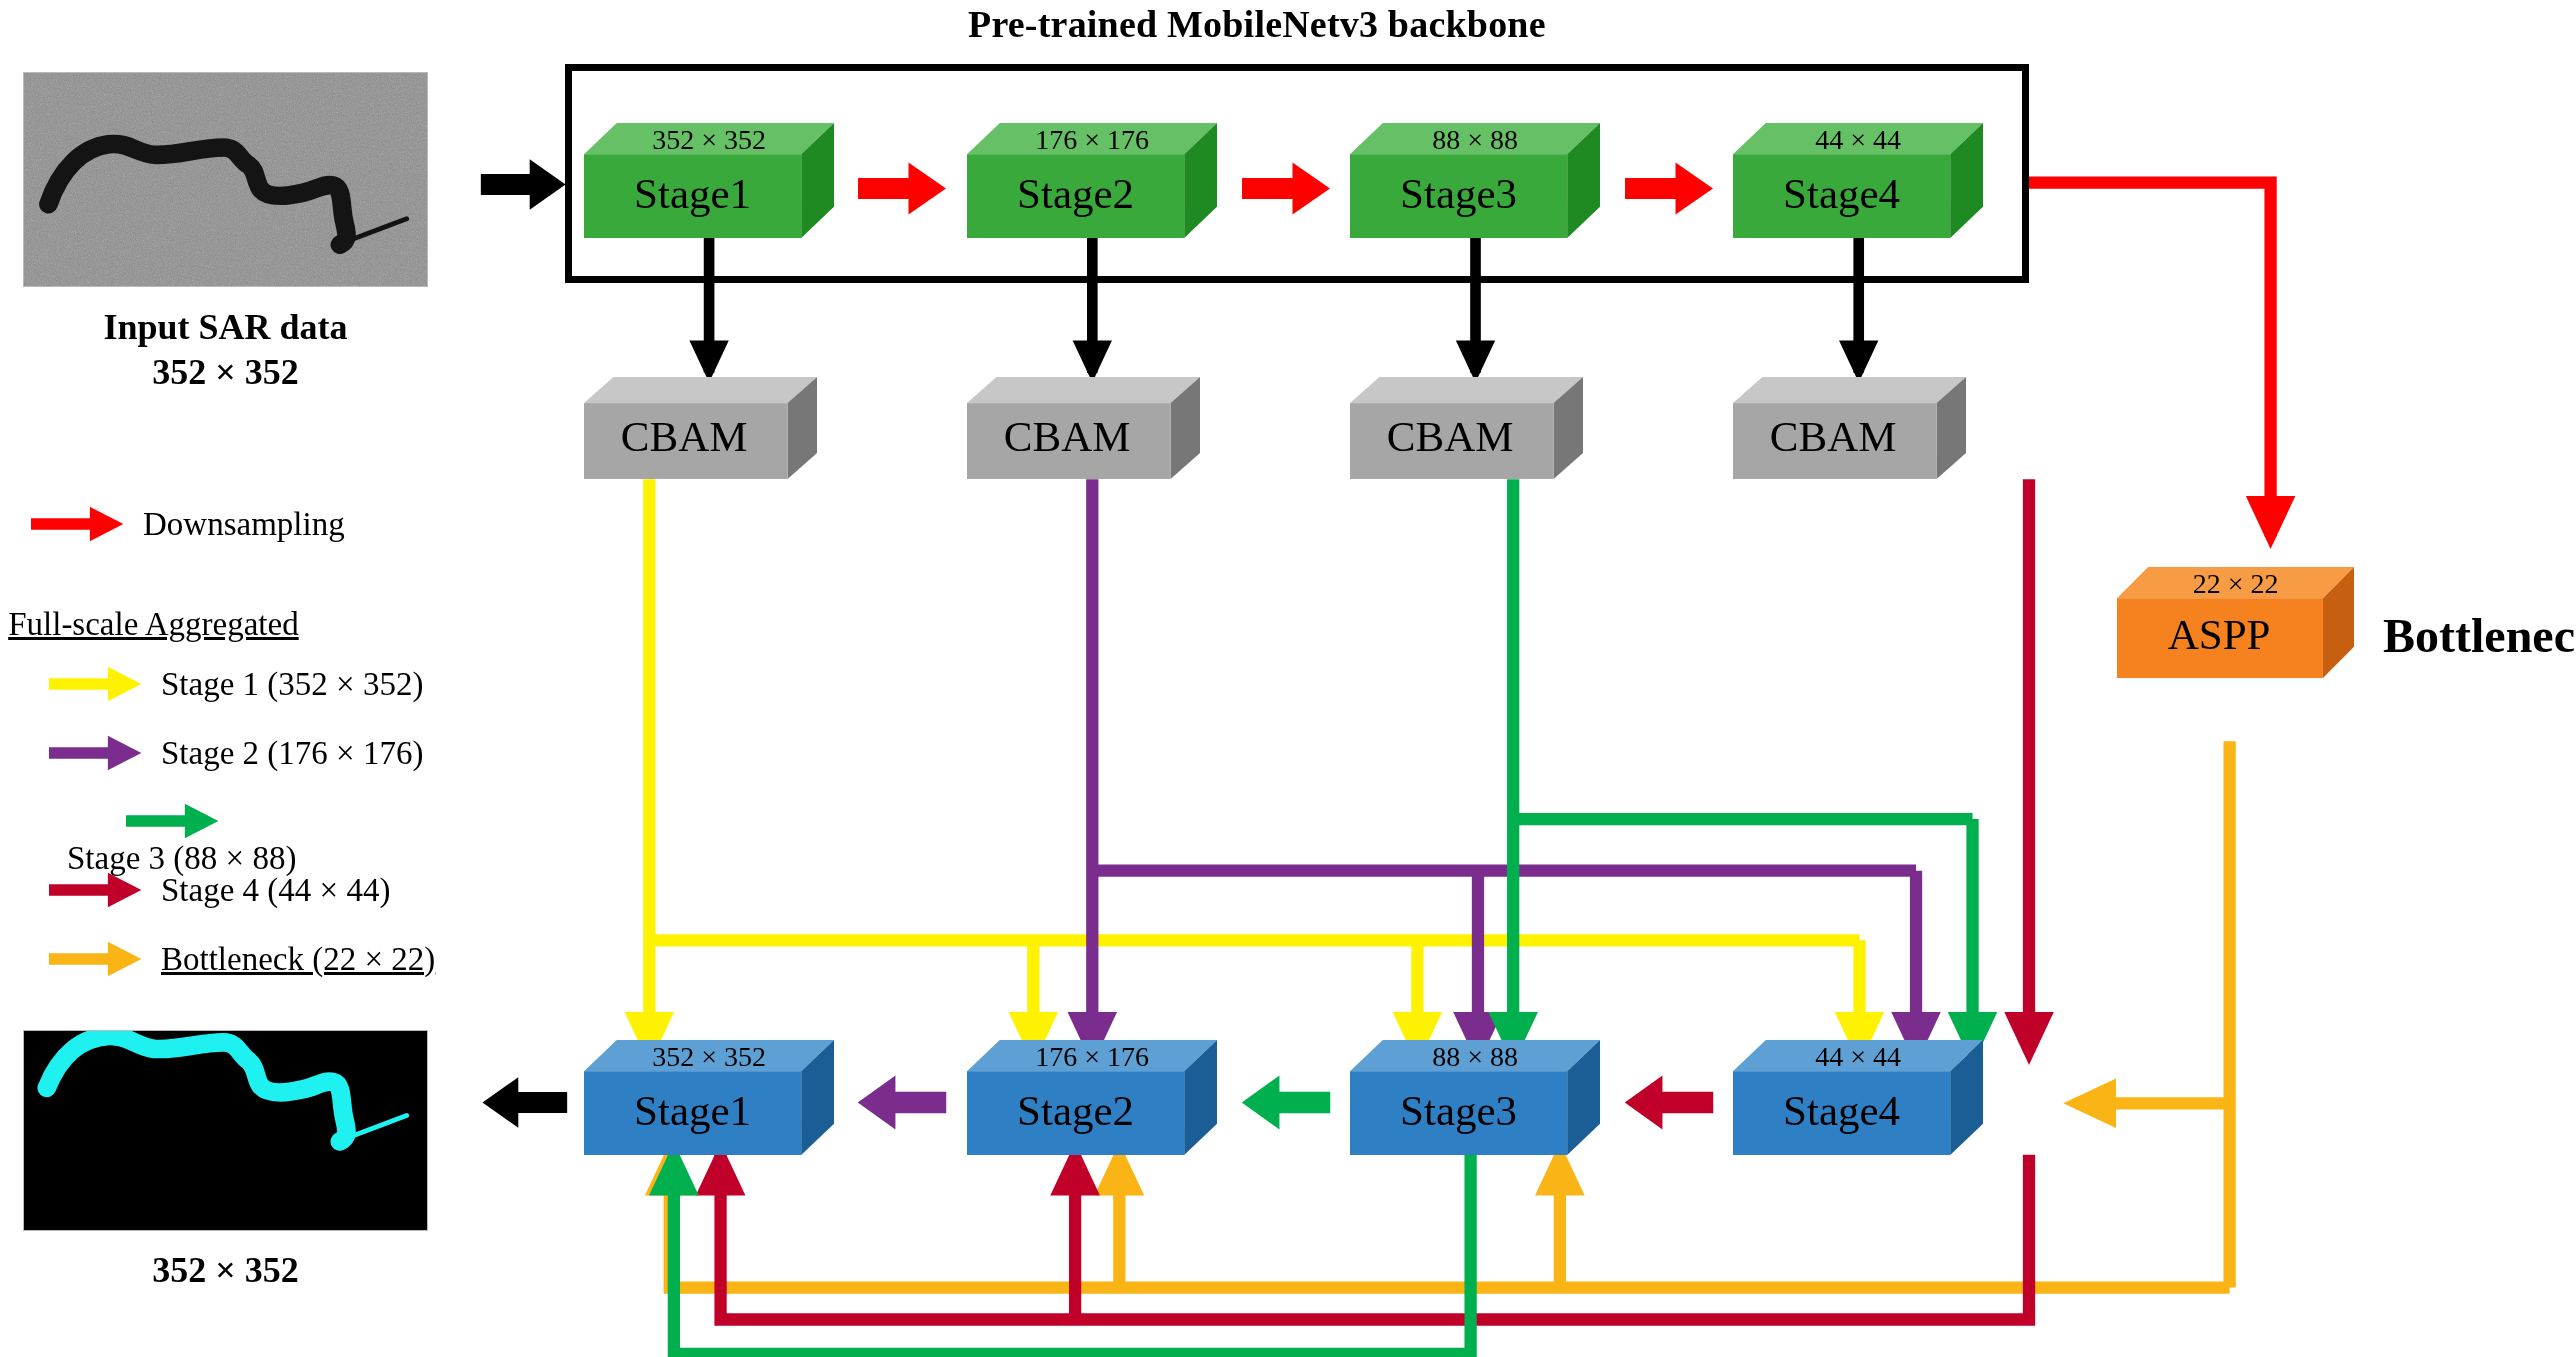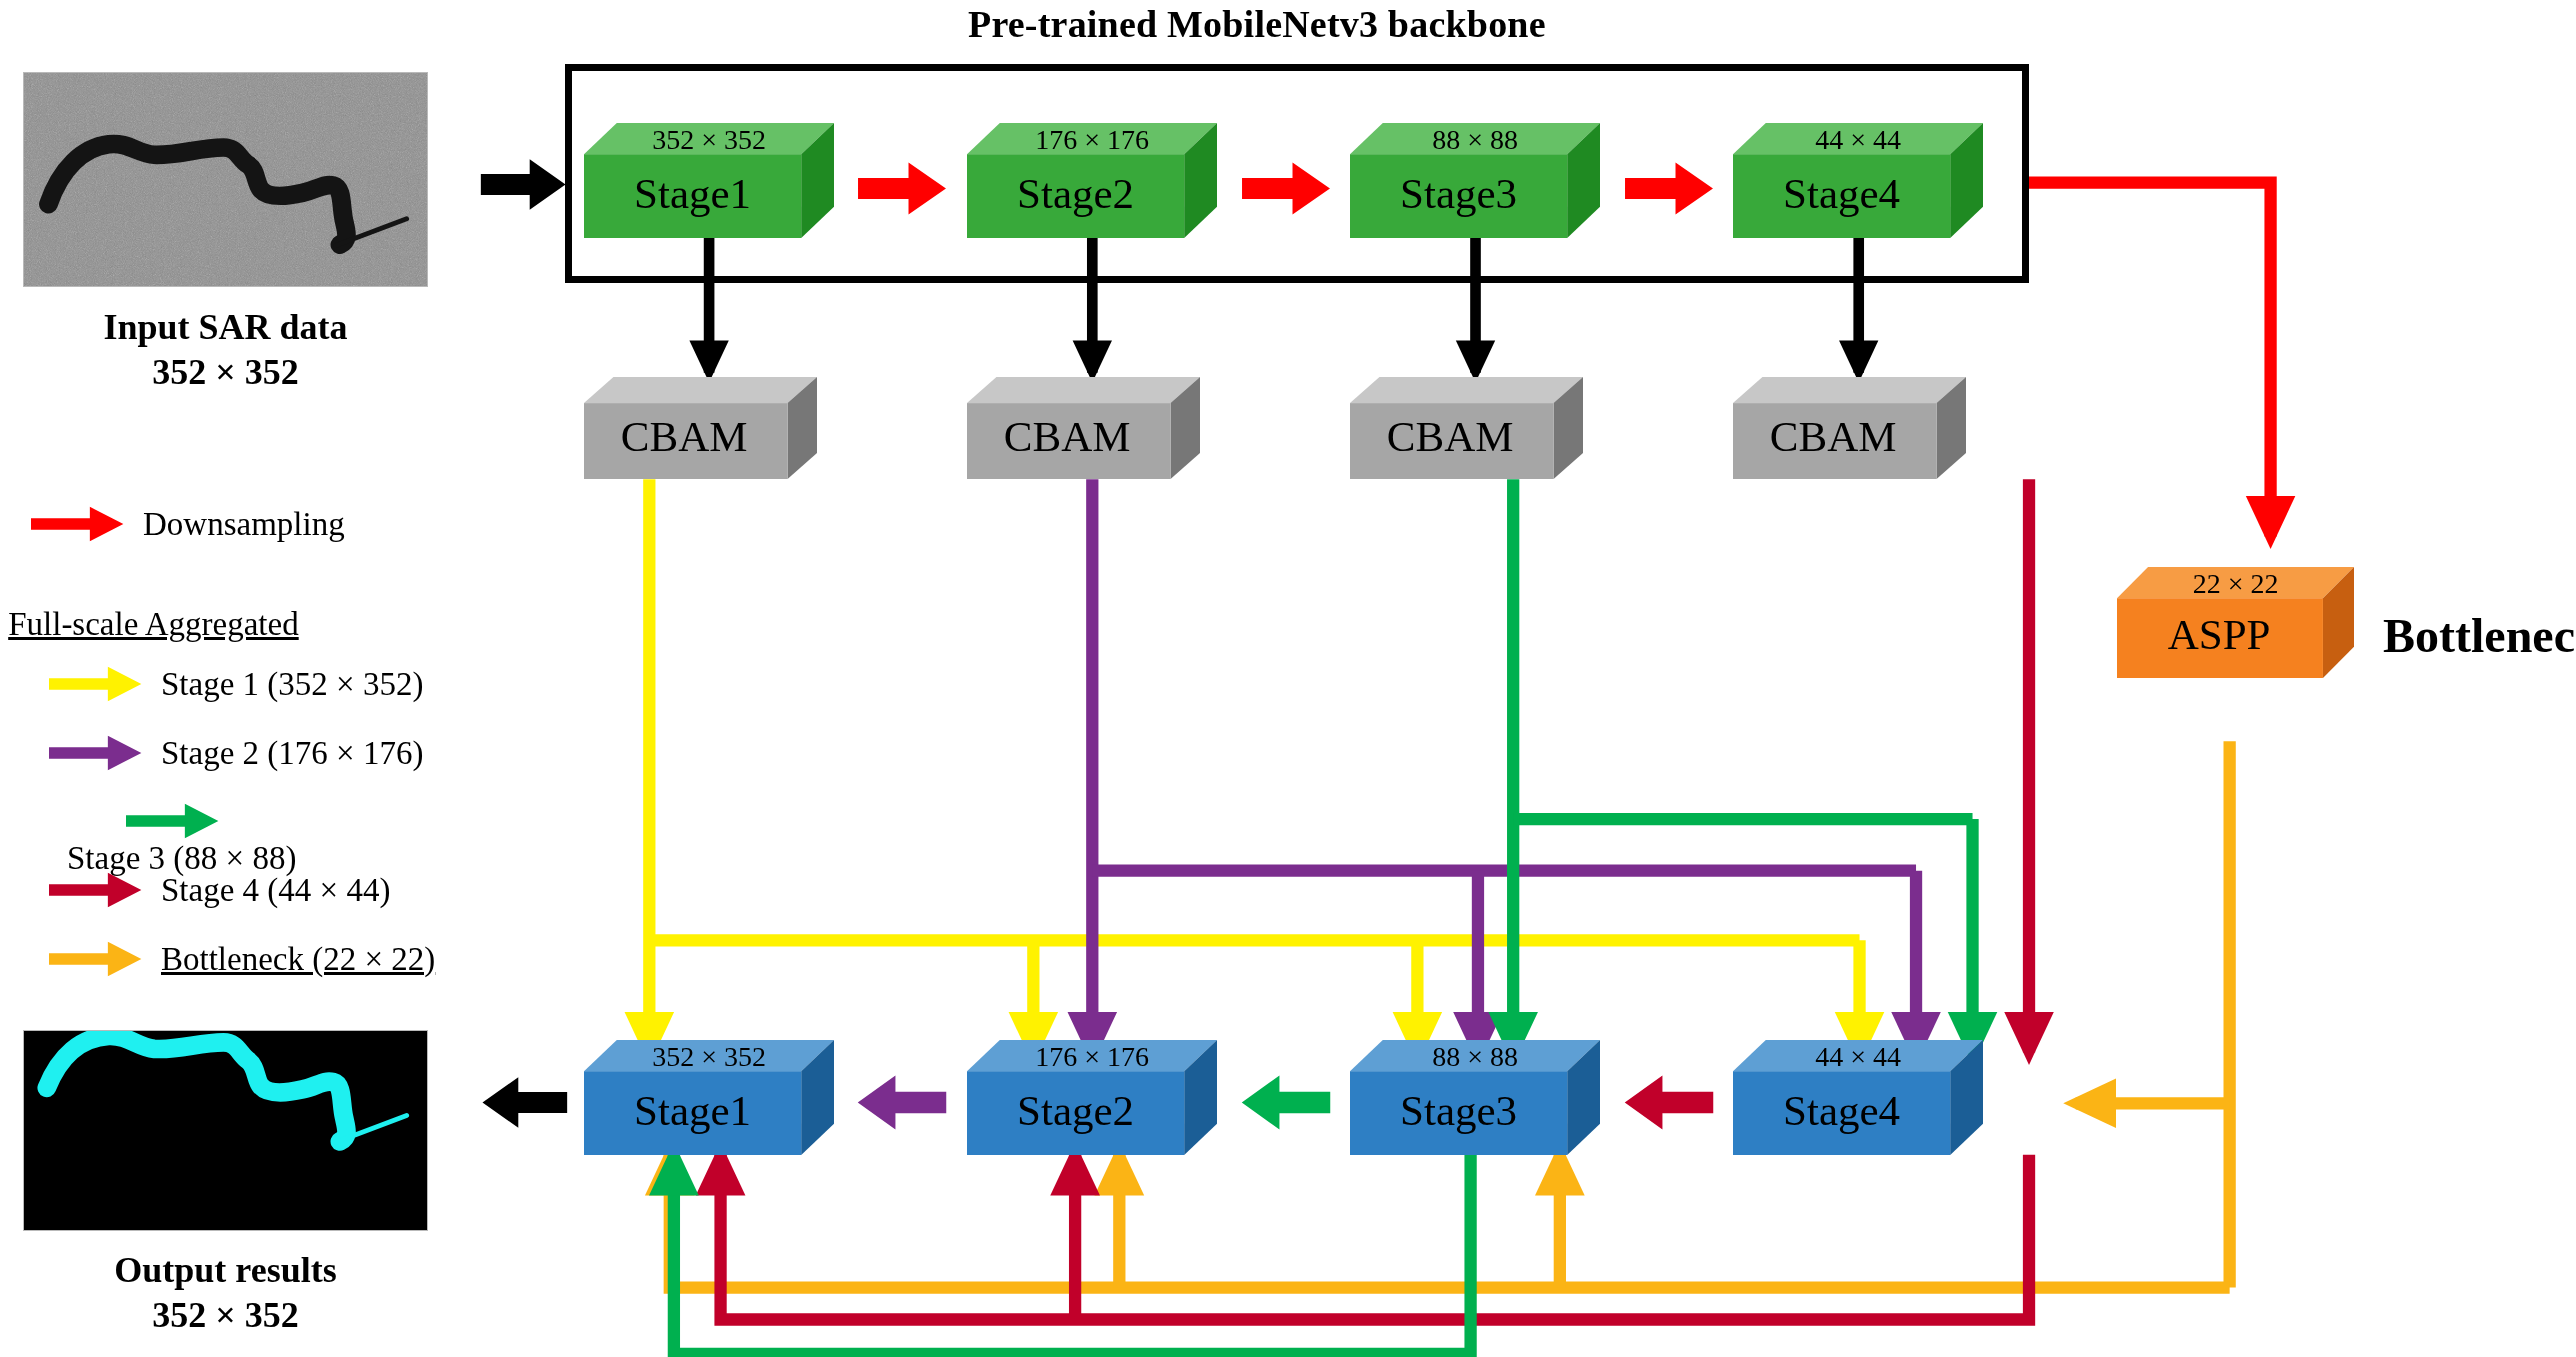--- a/index.html
+++ b/index.html
@@ -288,21 +288,20 @@
       <rect width="495" height="245" fill="#000"></rect>
       <path d="M28,70 C44,30 70,8 104,6 C128,5 140,20 160,22
                C190,24 215,14 245,14 C262,14 264,28 275,36
                C286,44 284,60 291,68 C300,78 320,77 342,72
                C360,68 368,60 380,63 C392,66 389,88 393,106
                C396,120 400,130 388,136" stroke="#1FF0F0" stroke-width="23" fill="none" stroke-linecap="round" stroke-linejoin="round"></path>
       <path d="M383,137 L470,104" stroke="#1FF0F0" stroke-width="6" fill="none" stroke-linecap="round"></path>
     </svg>
   </div>
   <div class="lay cap" style="left:23px;top:1248px;width:405px;">
-    <div>Output results</div>
     <div>352 × 352</div>
   </div>
 
   <svg class="lay" style="left:479px;top:1074px;width:90px;height:57px;" viewBox="0 0 110 70">
     <path d="M108,22 L48,22 L48,4 L4,35 L48,66 L48,48 L108,48 z" fill="#000"></path>
   </svg>
 
   <div class="box3d" style="left:584px;top:1040px;width:250px;height:115px;">
     <svg class="top" viewBox="0 0 305 140" preserveAspectRatio="none">
       <polygon points="0,38 40,0 305,0 265,38" fill="#5E9FD4"></polygon>

